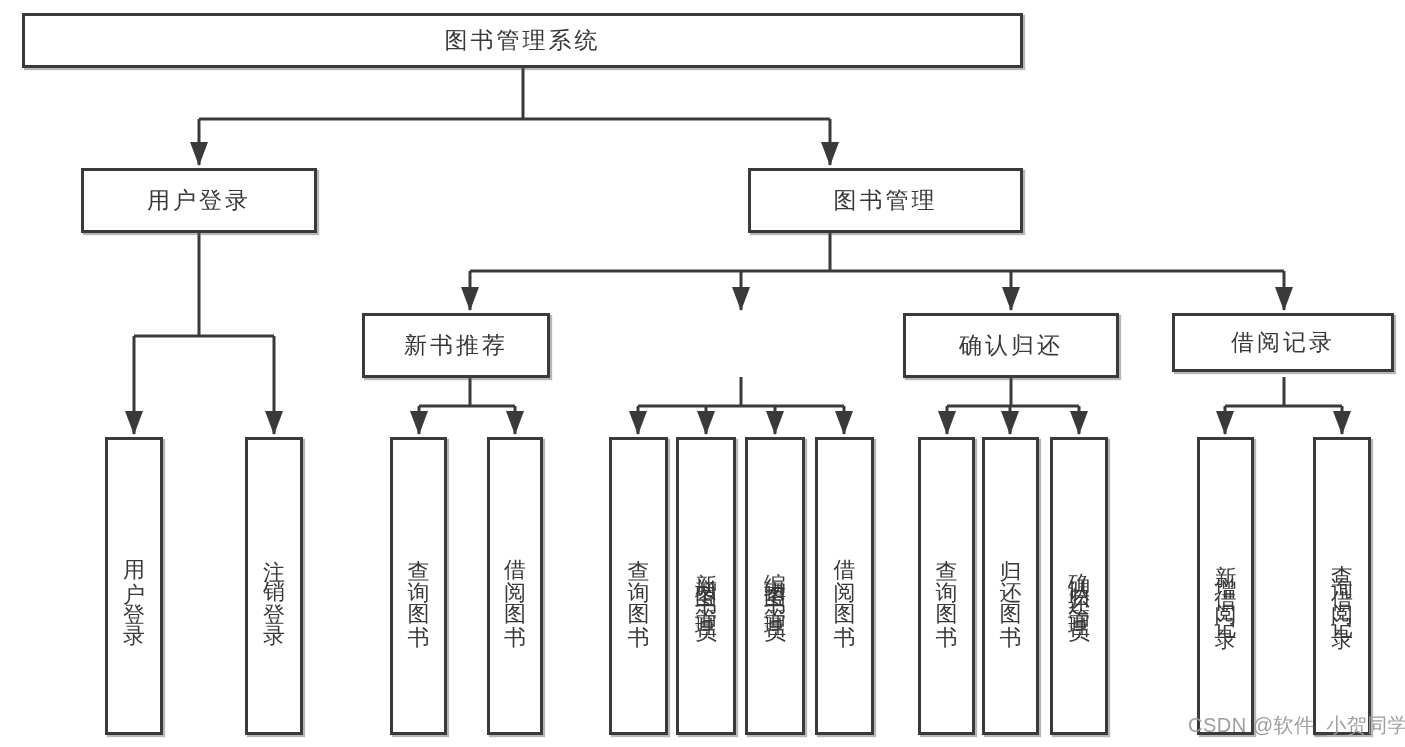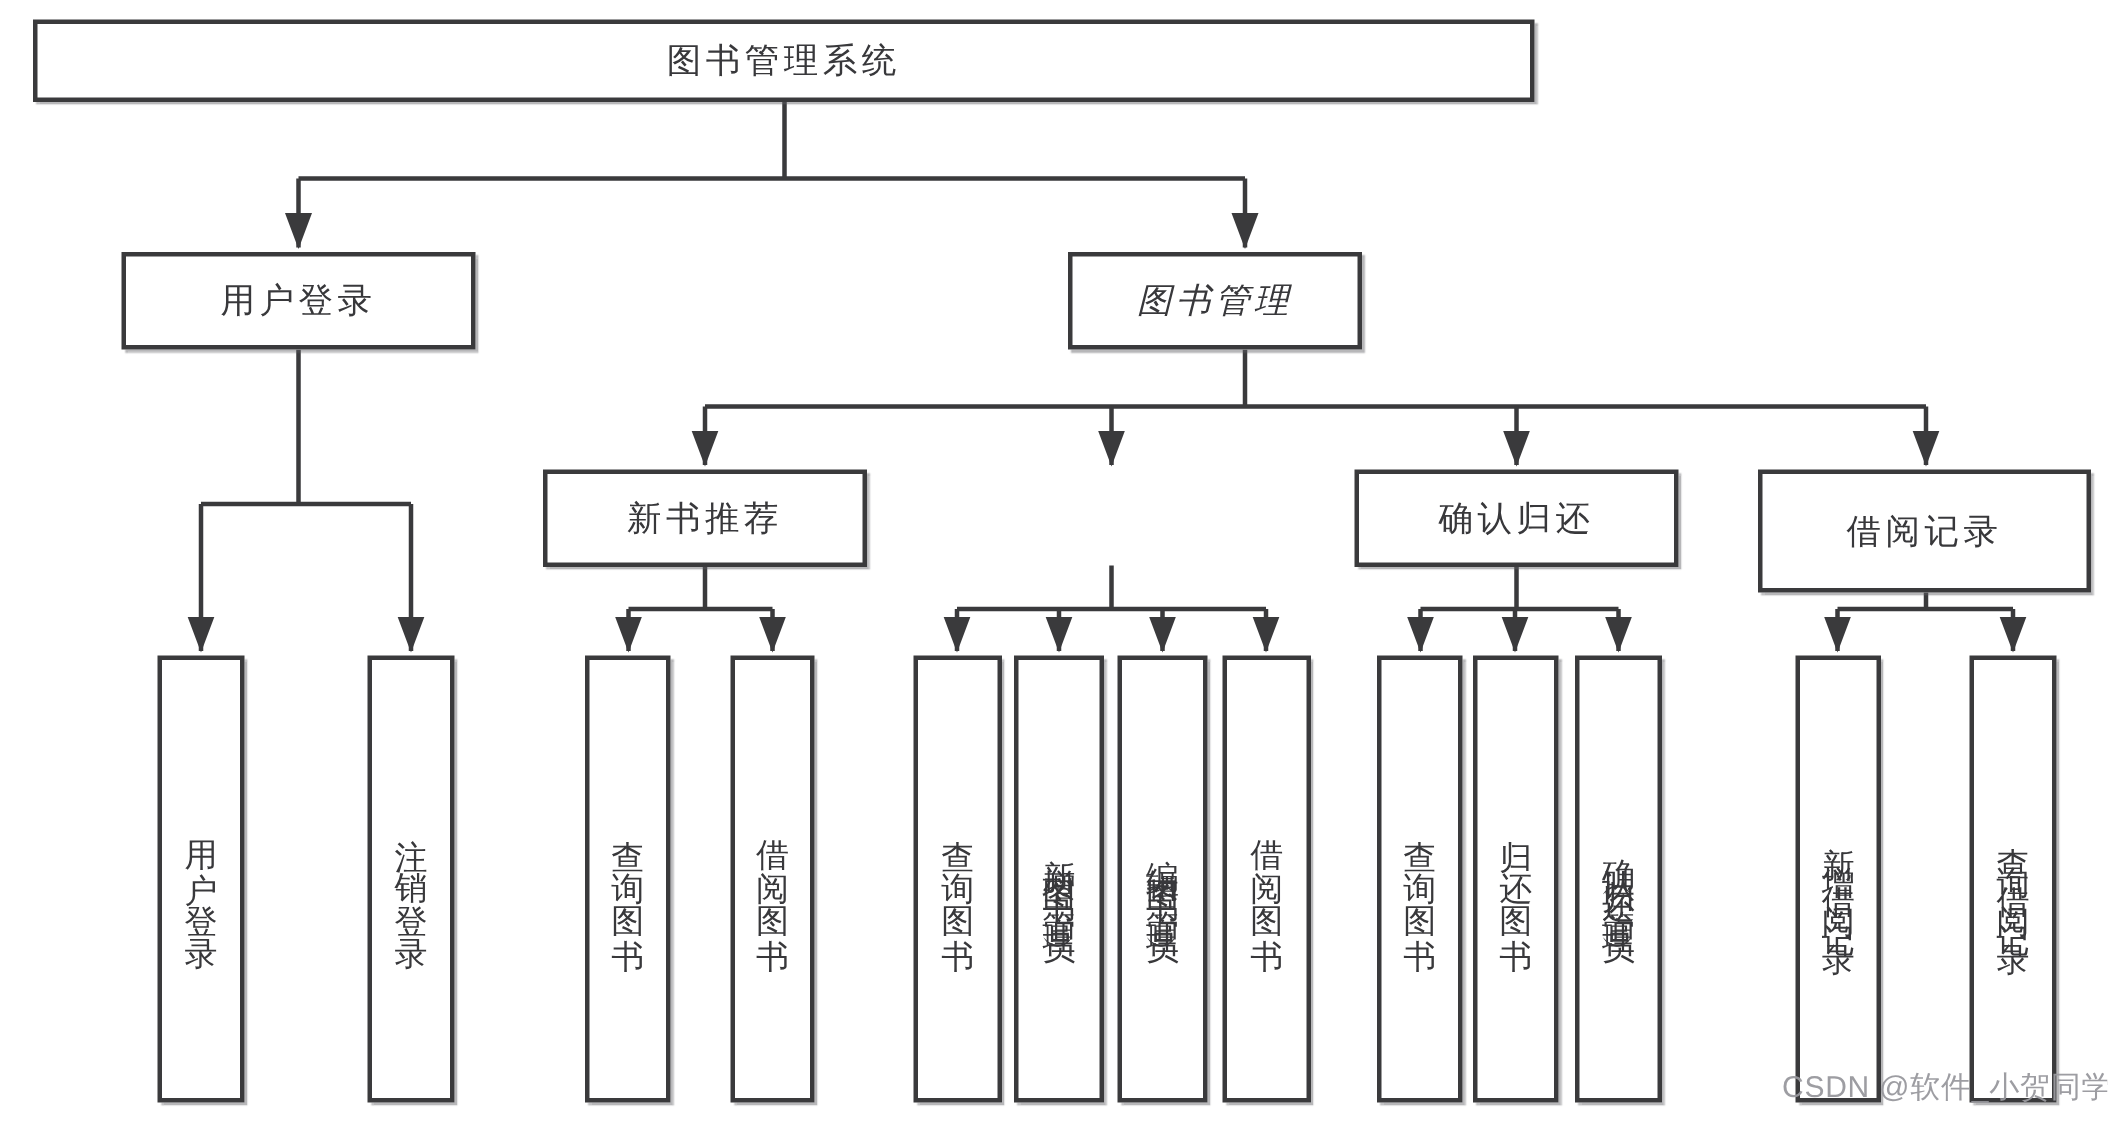--- a/index.html
+++ b/index.html
@@ -91,31 +91,31 @@
     </g>
   </svg>
 
   <div class="box h" style="left:22px; top:13px; width:1001px; height:55px;">
     <span>图书管理系统</span>
   </div>
 
   <div class="box h" style="left:81px; top:168px; width:236px; height:65px;">
     <span>用户登录</span>
   </div>
-  <div class="box h" style="left:712px; top:168px; width:196px; height:65px;font-style:italic;">
+  <div class="box h" style="left:748px; top:168px; width:275px; height:65px;">
     <span>图书管理</span>
   </div>
 
-  <div class="box h" style="left:362px; top:313px; width:216px; height:65px;">
+  <div class="box h" style="left:362px; top:313px; width:188px; height:65px;">
     <span>新书推荐</span>
   </div>
   <div class="box h" style="left:903px; top:313px; width:216px; height:65px;">
     <span>确认归还</span>
   </div>
-  <div class="box h" style="left:1172px; top:313px; width:222px; height:82px;justify-content:center;">
+  <div class="box h" style="left:1172px; top:313px; width:222px; height:59px;justify-content:center;">
     <span>借阅记录</span>
   </div>
 
   <div class="box v" style="left:105px; top:437px; width:58px; height:298px;">
     <span class="ls-xl">用户登录</span>
   </div>
   <div class="box v" style="left:245px; top:437px; width:58px; height:298px;">
     <span class="ls-xl">注销登录</span>
   </div>
 

